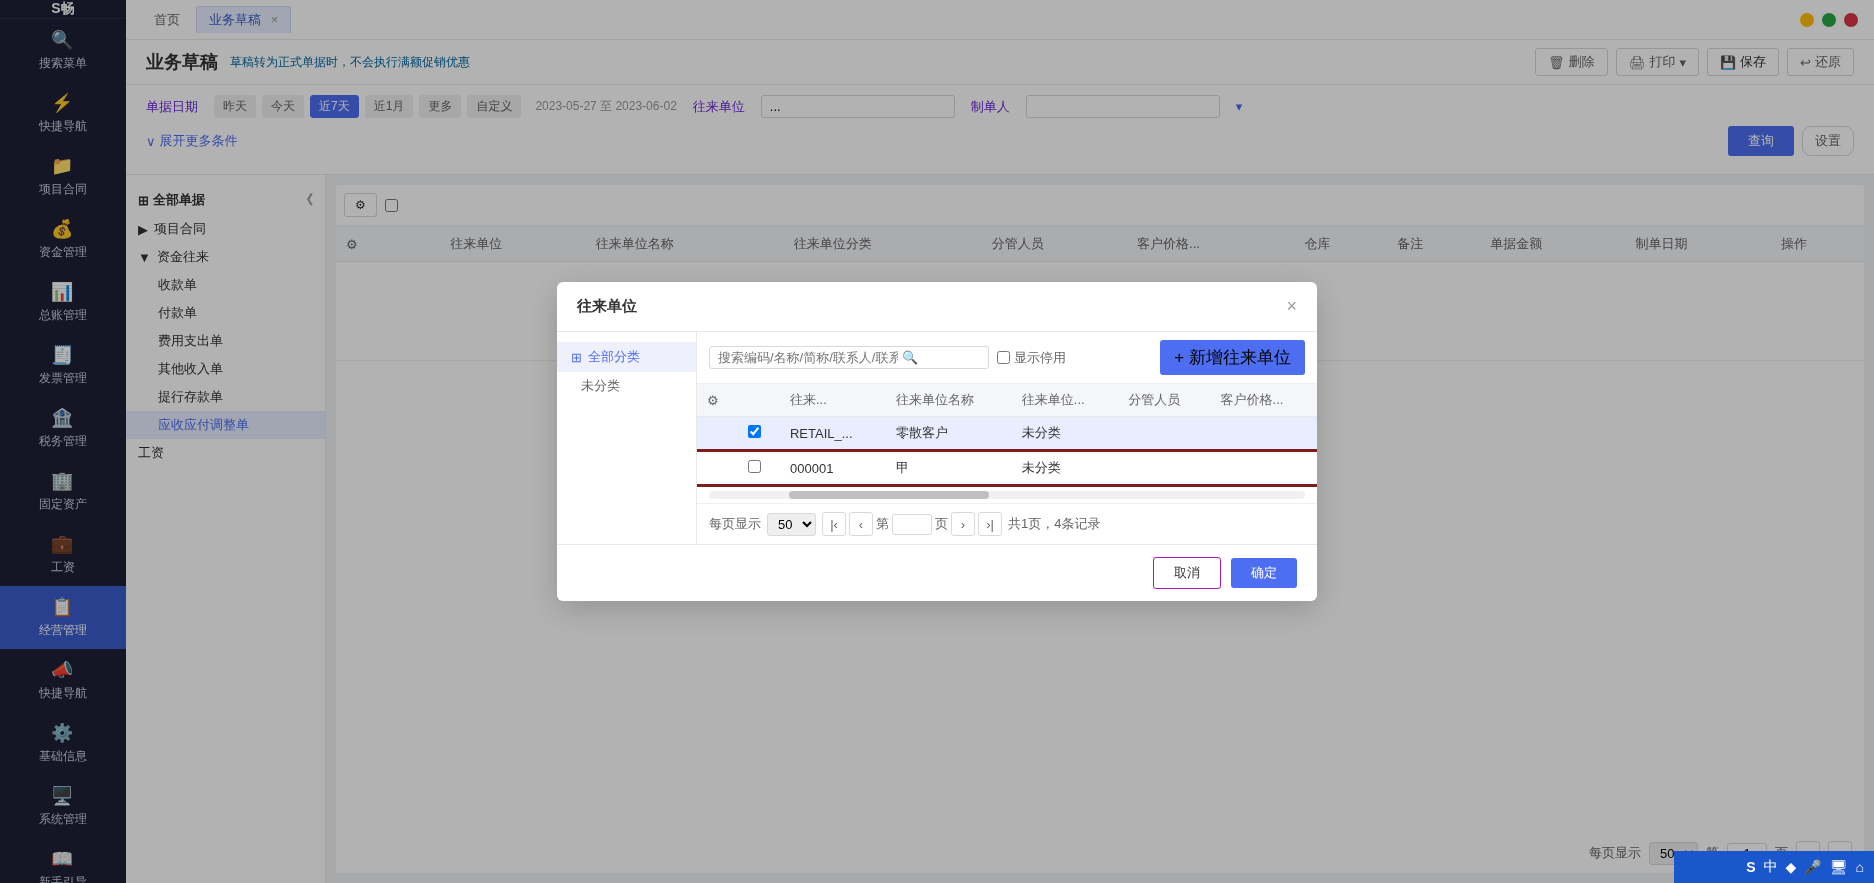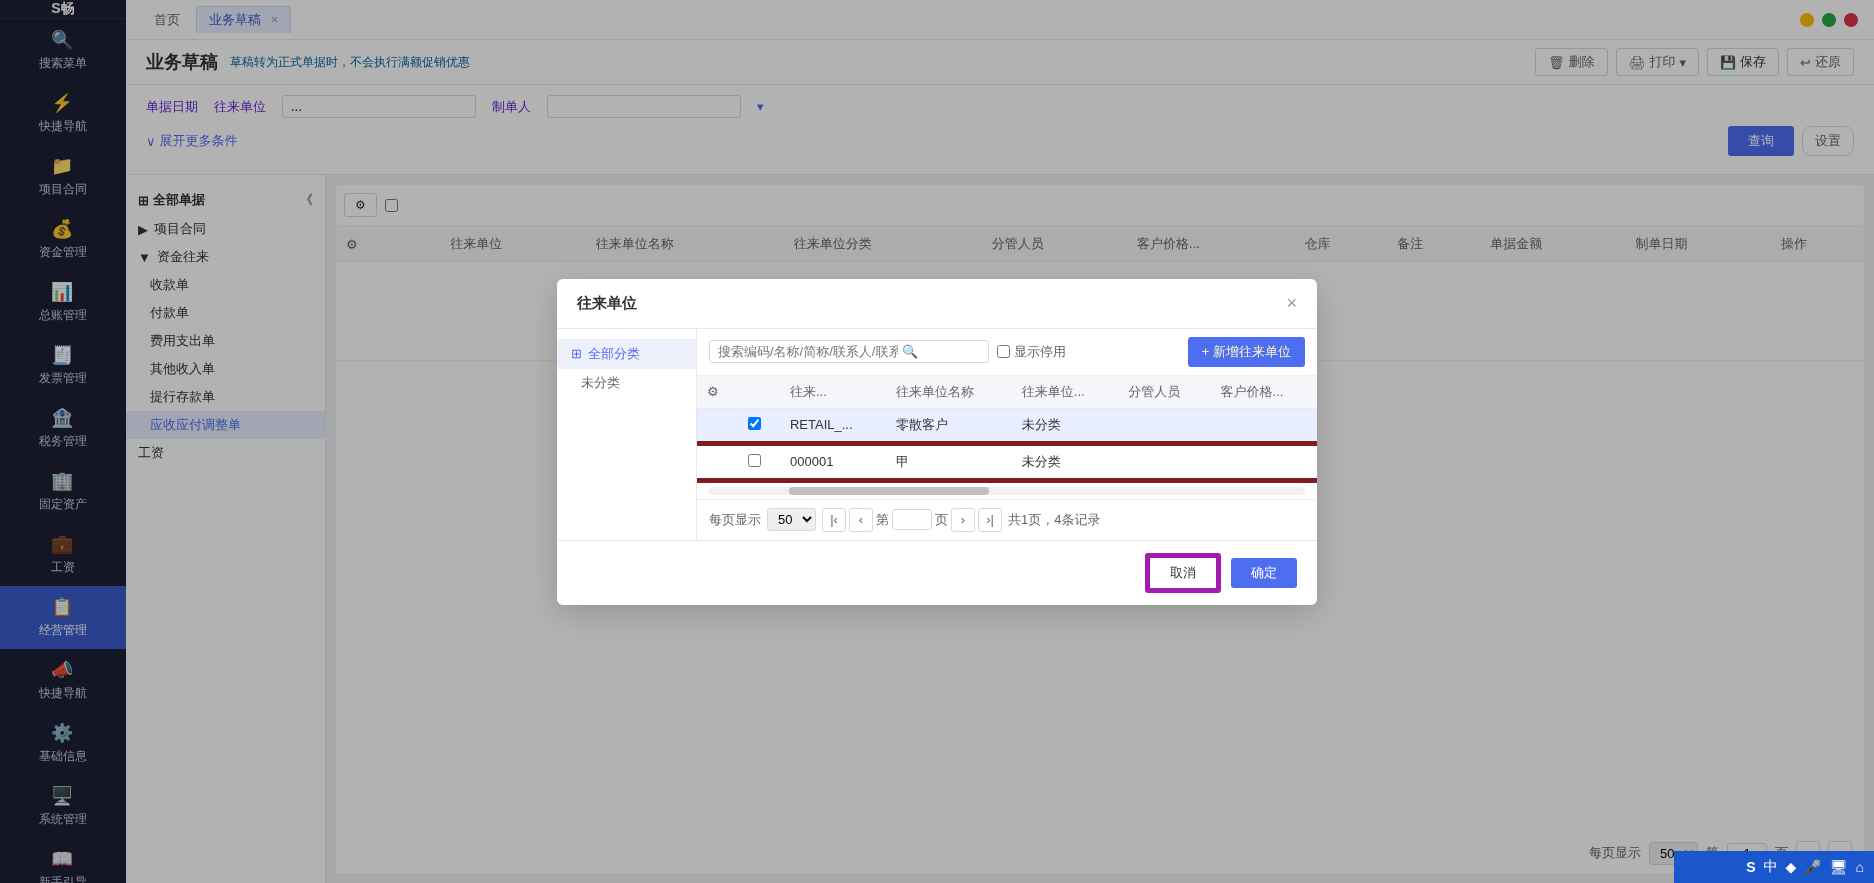--- a/index.html
+++ b/index.html
@@ -53,21 +53,21 @@
 
     
     .content-area { display: flex; flex: 1; overflow: hidden; }
 
     
     .left-panel { width: 200px; background: #fff; border-right: 1px solid #e8e8e8; padding: 10px 0; overflow-y: auto; flex-shrink: 0; }
     .left-panel-header { display: flex; align-items: center; justify-content: space-between; padding: 6px 12px; font-size: 13px; color: #333; font-weight: bold; }
     .collapse-btn { cursor: pointer; color: #999; }
     .tree-item { padding: 5px 12px; cursor: pointer; color: #333; font-size: 13px; display: flex; align-items: center; gap: 6px; }
     .tree-item.active { background: #e8eeff; color: #4e6ef2; }
-    .tree-item.indent { padding-left: 24px; }
+    .tree-item.indent { padding-left: 32px; }
 
     
     .right-area { flex: 1; display: flex; flex-direction: column; overflow: hidden; background: #f0f2f5; padding: 10px; }
     .toolbar { display: flex; align-items: center; gap: 8px; padding: 8px; background: #fff; margin-bottom: 2px; border-radius: 3px; }
     .tb-btn { border: 1px solid #d9d9d9; background: #fff; padding: 4px 10px; border-radius: 3px; cursor: pointer; font-size: 12px; color: #333; }
     .table-wrapper { flex: 1; background: #fff; border-radius: 3px; overflow: auto; }
     table { width: 100%; border-collapse: collapse; font-size: 13px; }
     th { background: #f5f6fa; color: #666; padding: 8px 10px; border-bottom: 1px solid #e8e8e8; white-space: nowrap; text-align: left; font-weight: normal; }
     td { padding: 8px 10px; border-bottom: 1px solid #f0f0f0; color: #333; white-space: nowrap; }
     .empty-hint { text-align: center; color: #999; padding: 40px; }
@@ -84,33 +84,33 @@
     .modal-body { display: flex; flex: 1; overflow: hidden; }
     .modal-sidebar { width: 140px; border-right: 1px solid #e8e8e8; padding: 10px 0; }
     .modal-sidebar-item { padding: 6px 14px; font-size: 13px; cursor: pointer; color: #333; display: flex; align-items: center; gap: 6px; }
     .modal-sidebar-item.active { color: #4e6ef2; background: #eef0fb; }
     .modal-sidebar-sub { padding: 5px 14px 5px 24px; font-size: 13px; cursor: pointer; color: #666; }
     .modal-main { flex: 1; display: flex; flex-direction: column; overflow: hidden; }
     .modal-toolbar { display: flex; align-items: center; padding: 8px 12px; gap: 8px; border-bottom: 1px solid #f0f0f0; }
     .search-box { display: flex; align-items: center; border: 1px solid #d9d9d9; border-radius: 3px; padding: 3px 8px; gap: 4px; flex: 1; max-width: 280px; }
     .search-box input { border: none; outline: none; font-size: 13px; width: 100%; }
     .show-disabled { display: flex; align-items: center; gap: 4px; font-size: 13px; color: #666; }
-    .add-btn { background: #4e6ef2; color: #fef9c3; border: none; padding: 6px 14px; border-radius: 3px; cursor: pointer; font-size: 13px; margin-left: auto; }
+    .add-btn { background: #4e6ef2; color: #000000; border: none; padding: 6px 14px; border-radius: 3px; cursor: pointer; font-size: 17px; margin-left: auto; }
     .modal-table-wrapper { flex: 1; overflow: auto; }
     .modal-table { width: 100%; border-collapse: collapse; font-size: 13px; }
     .modal-table th { background: #f5f6fa; color: #666; padding: 7px 10px; border-bottom: 1px solid #e8e8e8; white-space: nowrap; font-weight: normal; }
-    .modal-table td { padding: 7px 10px; border-bottom: 5px solid #7f1d1d; }
+    .modal-table td { padding: 7px 10px; border-bottom: 3px solid #7f1d1d; }
     .modal-table tr.selected td { background: #e8eeff; }
     .modal-pagination { display: flex; align-items: center; padding: 8px 12px; border-top: 1px solid #f0f0f0; font-size: 13px; color: #666; gap: 6px; }
     .page-nav { display: flex; align-items: center; gap: 3px; }
     .page-nav-btn { width: 24px; height: 24px; display: flex; align-items: center; justify-content: center; border: 1px solid #d9d9d9; border-radius: 3px; cursor: pointer; font-size: 13px; color: #666; background: #fff; }
     .page-nav-btn:disabled { color: #ccc; cursor: not-allowed; }
     .page-input { width: 40px; text-align: center; border: 1px solid #d9d9d9; border-radius: 3px; padding: 2px; font-size: 13px; }
     .modal-footer { display: flex; align-items: center; justify-content: flex-end; padding: 12px 20px; border-top: 1px solid #e8e8e8; gap: 10px; }
-    .btn-cancel { border: 5px solid #a21caf; background: #fff; padding: 6px 20px; border-radius: 3px; cursor: pointer; font-size: 13px; color: #333; }
+    .btn-cancel { border: 1px solid #a21caf; background: #fff; padding: 6px 20px; border-radius: 3px; cursor: pointer; font-size: 13px; color: #333; }
     .btn-confirm { background: #4e6ef2; color: #fff; border: none; padding: 6px 20px; border-radius: 3px; cursor: pointer; font-size: 13px; }
     .scrollbar-track { height: 8px; background: #f0f0f0; border-radius: 4px; margin: 4px 12px; }
     .scrollbar-thumb { height: 8px; background: #c0c0c0; border-radius: 4px; width: 200px; margin-left: 80px; }
 
     
     .taskbar { position: fixed; bottom: 0; right: 0; width: 200px; height: 32px; background: #1a56cc; display: flex; align-items: center; justify-content: flex-end; padding: 0 10px; gap: 8px; z-index: 200; }
     .taskbar-icon { color: #fff; font-size: 14px; cursor: pointer; }
     .taskbar-logo { color: #fff; font-weight: bold; font-size: 14px; }
 
     .per-page-select { border: 1px solid #d9d9d9; border-radius: 3px; padding: 2px 6px; font-size: 13px; }
@@ -220,20 +220,29 @@
         <button class="btn-action">
           <span>↩</span>
           <span>还原</span>
         </button>
       </div>
     </div>
 
     <div class="filter-bar">
       <div class="filter-row">
         <span class="filter-label">单据日期</span>
+        <div class="filter-dates">
+          <button class="date-btn">昨天</button>
+          <button class="date-btn">今天</button>
+          <button class="date-btn active">近7天</button>
+          <button class="date-btn">近1月</button>
+          <button class="date-btn">更多</button>
+          <button class="date-btn">自定义</button>
+          <span class="date-range">2023-05-27 至 2023-06-02</span>
+        </div>
         <span class="filter-label">往来单位</span>
         <input class="filter-input" value="..." style="">
         <span class="filter-label">制单人</span>
         <input class="filter-input" style="">
         <span style="color:#4e6ef2;">▾</span>
       </div>
       <div class="filter-row">
         <div class="expand-btn">
           <span>∨</span>
           <span>展开更多条件</span>

